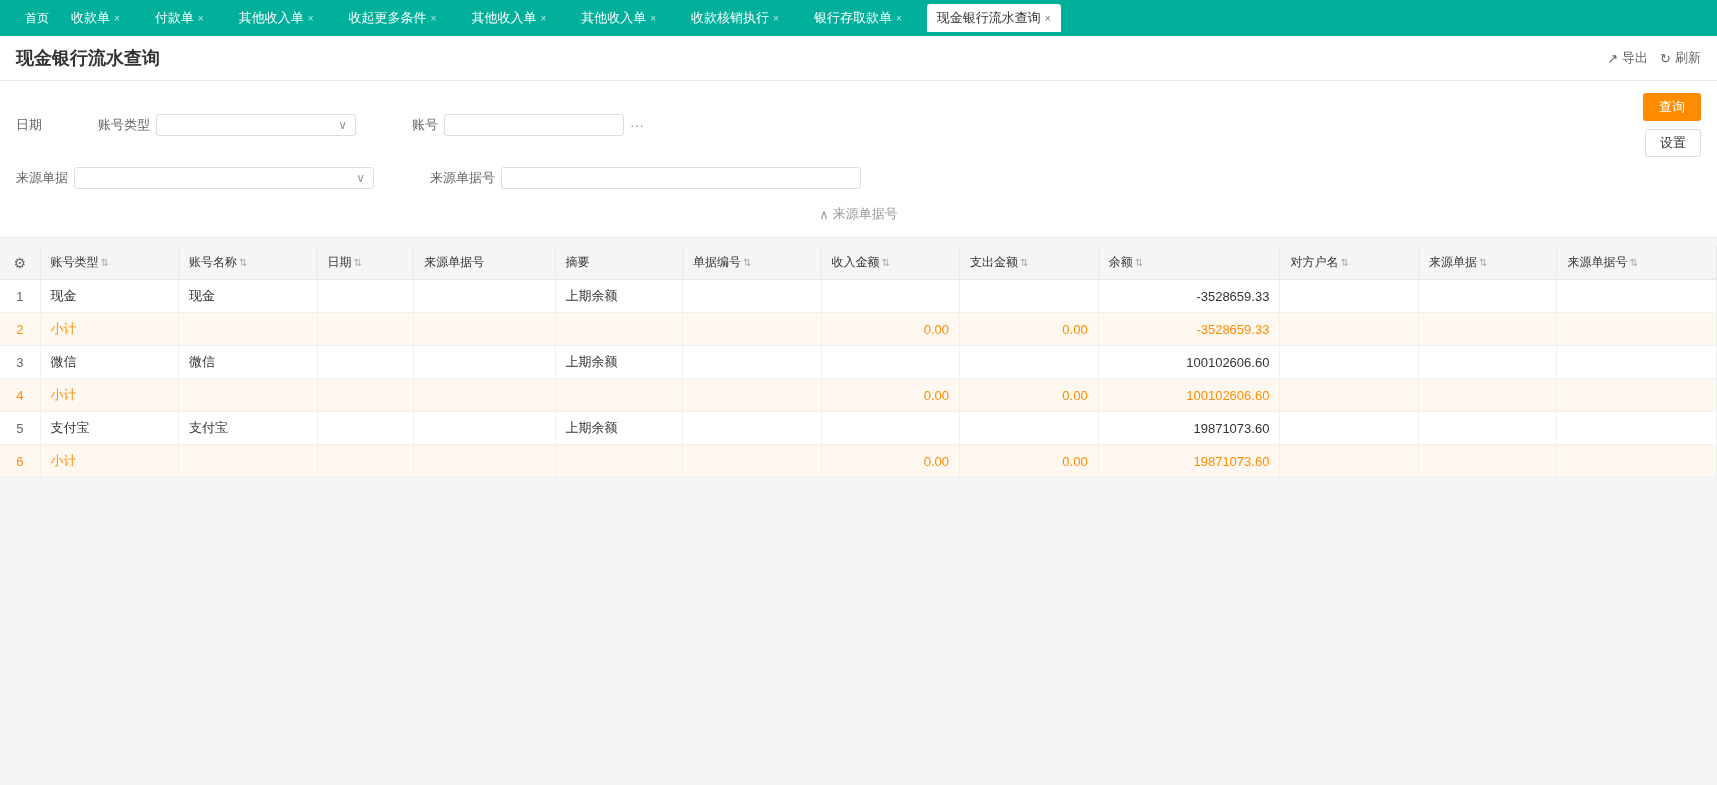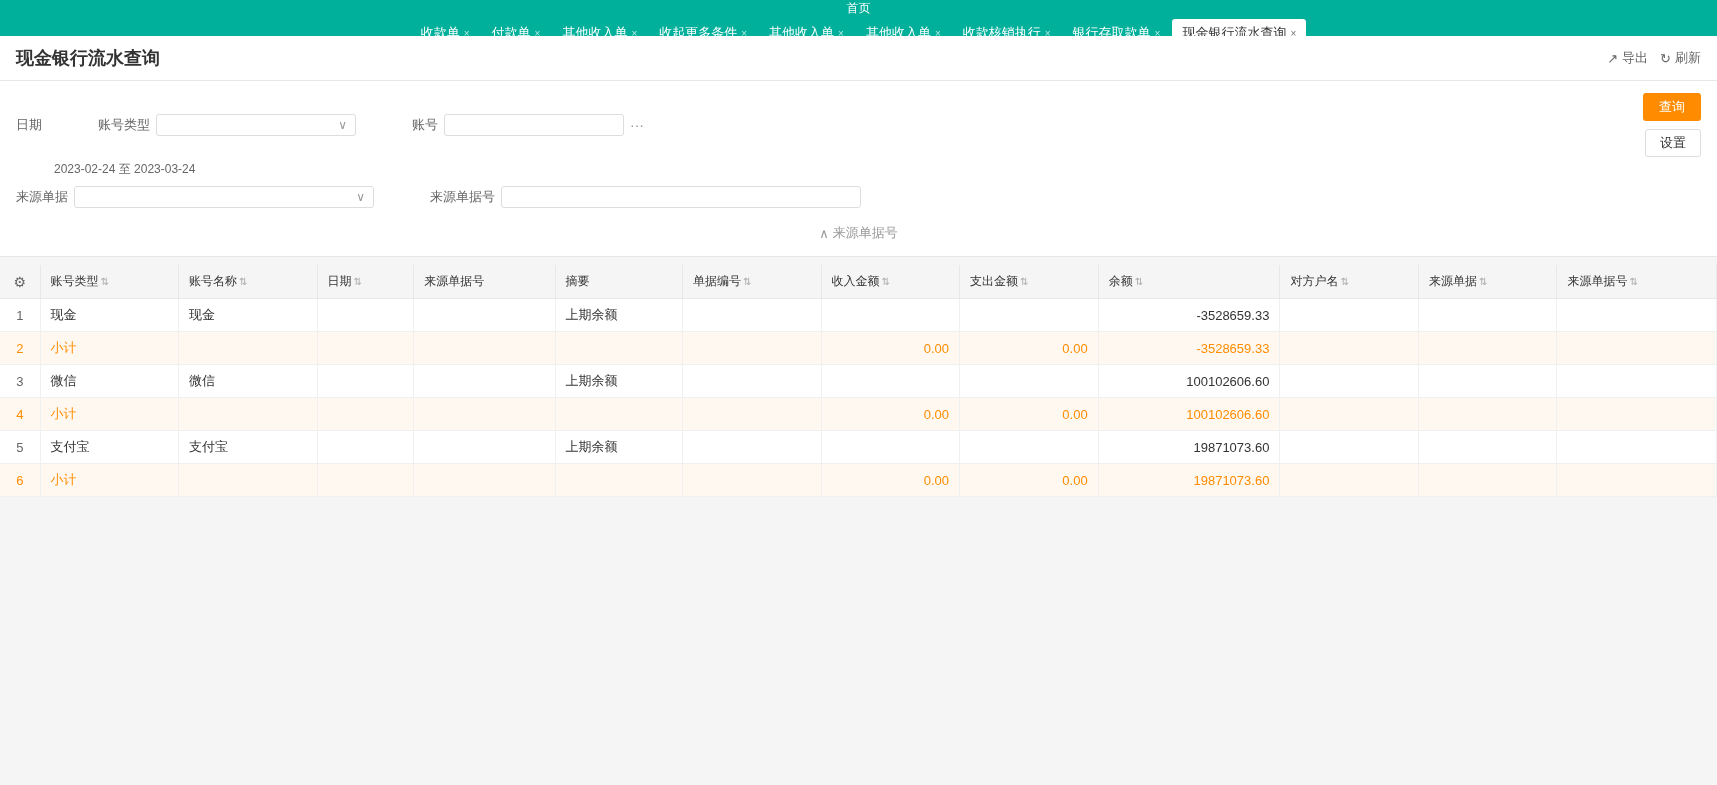--- a/index.html
+++ b/index.html
@@ -7,21 +7,20 @@
 
     
     .top-nav {
       background: #00b09b;
       display: flex;
       align-items: center;
       height: 36px;
       padding: 0 15px;
       gap: 2px;
       overflow: hidden;
-      flex-direction: column;
     }
     .nav-tab {
       display: flex;
       align-items: center;
       padding: 0 10px;
       height: 28px;
       color: #fff;
       font-size: 12px;
       cursor: pointer;
       border-radius: 3px 3px 0 0;
@@ -166,21 +165,21 @@
     tbody td:first-child { text-align: center; color: #666; }
     tbody tr.subtotal { background: #fff8f0; }
     tbody tr.subtotal td { color: #ff8c00; }
     .gear-icon { color: #666; font-size: 14px; }
   </style>
 </head>
 <body>
 
 <div class="top-nav">
   <div class="nav-home">首页</div>
-  <div id="nav-tabs-container" style="display: flex; gap: 2px;">
+  <div id="nav-tabs-container" style="display: flex; gap: 15px;">
       <div class="nav-tab">
         <span>收款单</span>
         <span class="close-x">×</span>
       </div>
       <div class="nav-tab">
         <span>付款单</span>
         <span class="close-x">×</span>
       </div>
       <div class="nav-tab">
         <span>其他收入单</span>
@@ -247,23 +246,20 @@
       <input class="filter-input" type="text" style="width: 180px;">
       <span class="dots-btn">···</span>
     </div>
 
     <div style="margin-left:auto; display:flex; gap:8px; flex-direction:column; align-items:flex-end;">
       <button class="query-btn">查询</button>
       <button class="settings-btn">设置</button>
     </div>
   </div>
 
-  <div style="margin-left: 34px; margin-top:-6px; margin-bottom:8px;">
-    <span class="date-range">2023-02-24 至 2023-03-24</span>
-  </div>
 
   <div class="filter-row">
 
     <div class="filter-item">
       <span class="filter-label">来源单据</span>
       <div class="filter-select" style="min-width:300px;">
         <span></span>
         <span>∨</span>
       </div>
     </div>

